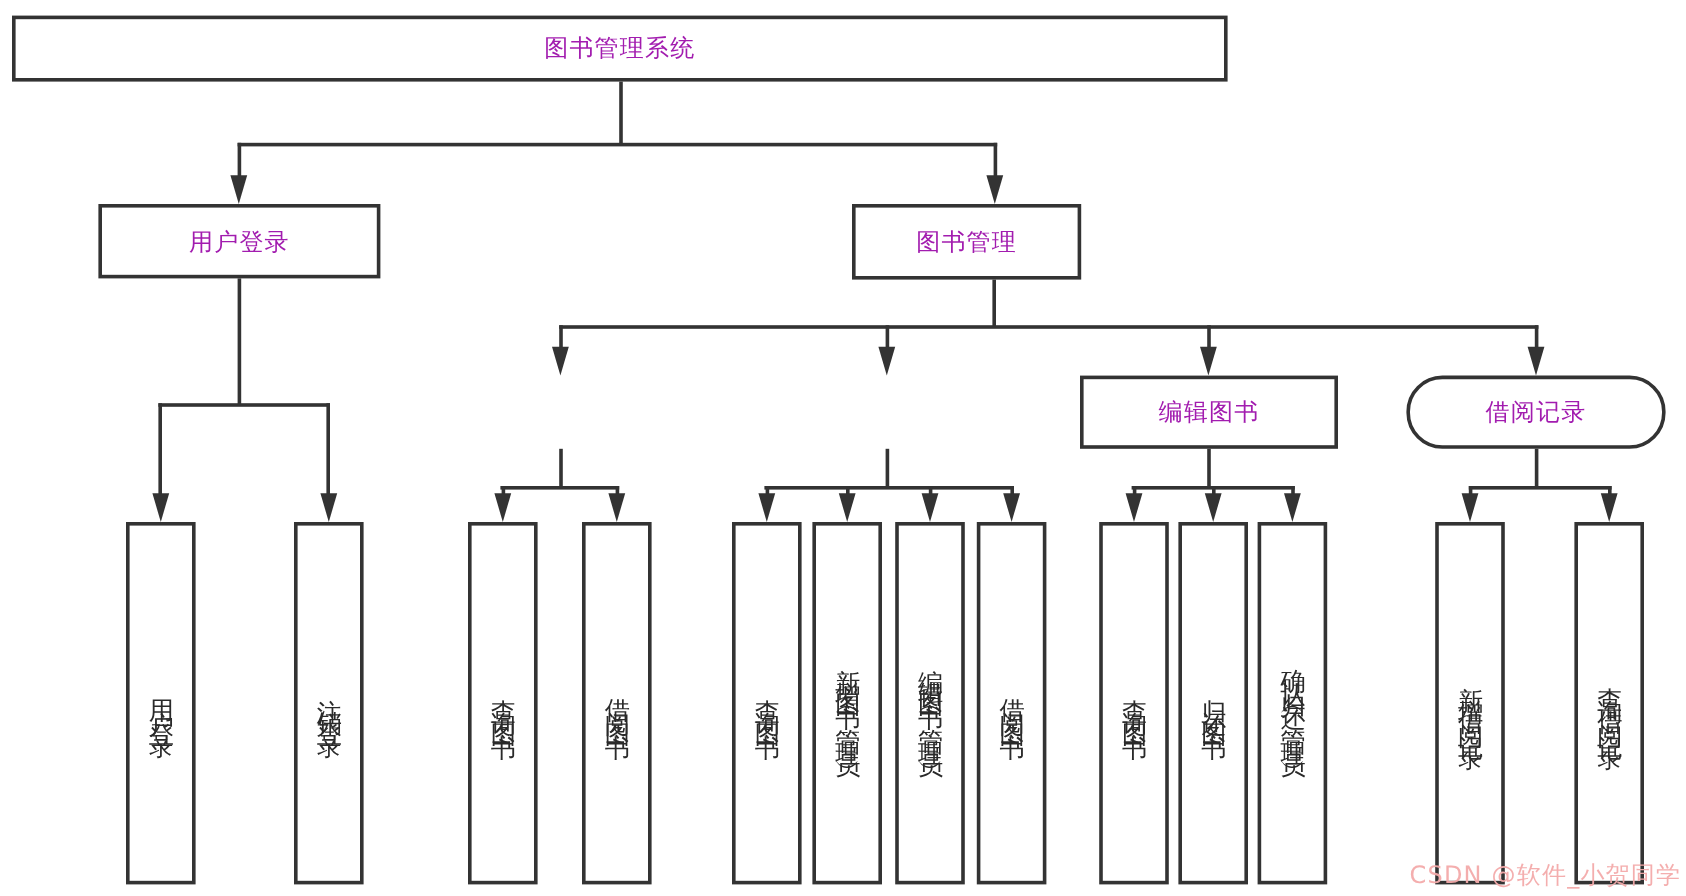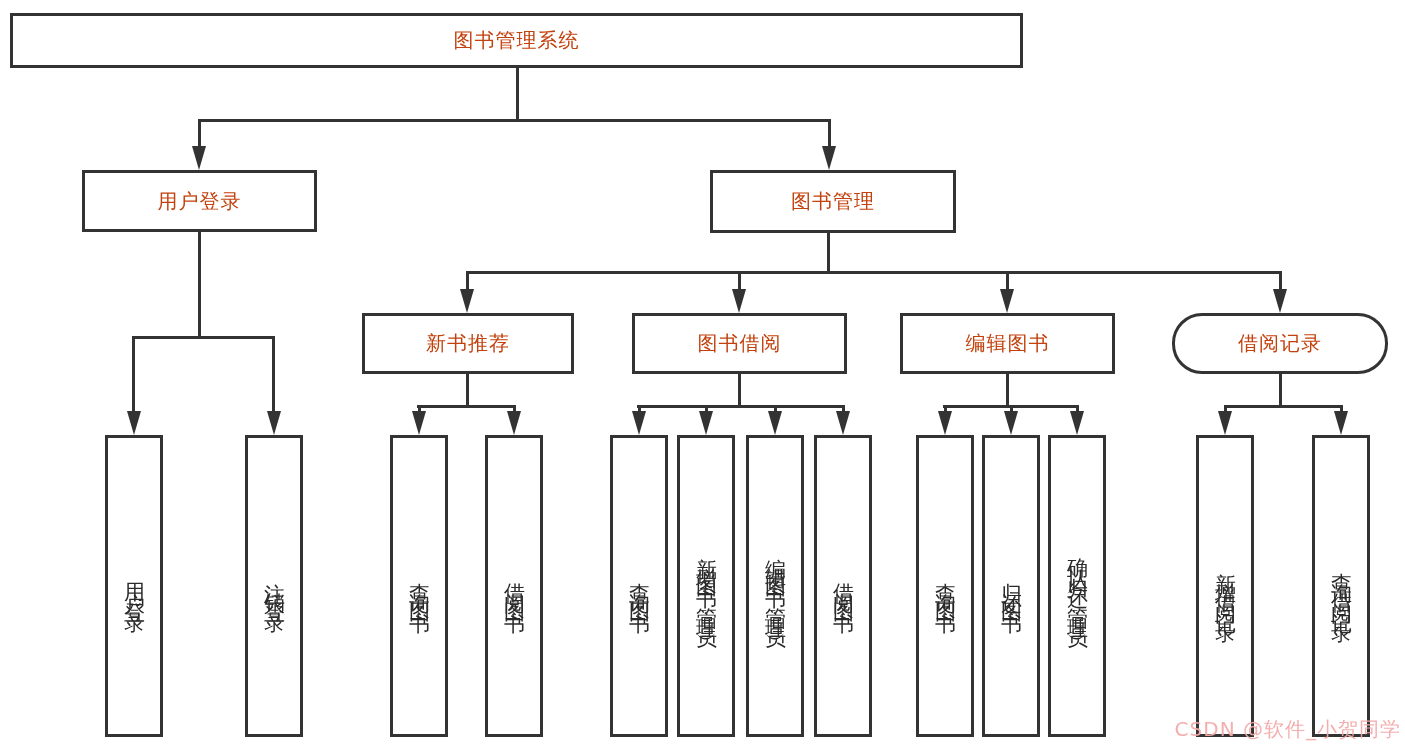--- a/index.html
+++ b/index.html
@@ -9,21 +9,21 @@
     background:#ffffff;
     font-family:"DejaVu Sans","Liberation Sans",sans-serif;
     overflow:hidden;
   }
   .box{
     position:absolute;
     box-sizing:border-box;
     background:#ffffff;
     border:3px solid #333333;
     display:flex;align-items:center;justify-content:center;
-    color:#c2410c;
+    color:#a21caf;
     font-size:20px;
     letter-spacing:1px;
   }
   .leaf{
     position:absolute;
     box-sizing:border-box;
     background:#ffffff;
     border:3px solid #333333;
     width:58px;height:302px;top:435px;
     display:flex;align-items:center;justify-content:center;
@@ -65,21 +65,21 @@
   <div class="vl" style="left:516px;top:68px;height:53px;"></div>
   <div class="hl" style="left:198px;top:119px;width:633px;"></div>
   <div class="vl" style="left:198px;top:119px;height:29px;"></div>
   <div class="arrow" style="left:192px;top:146px;"></div>
   <div class="vl" style="left:828px;top:119px;height:29px;"></div>
   <div class="arrow" style="left:822px;top:146px;"></div>
 
   <div class="box" style="left:82px;top:170px;width:235px;height:62px;">
     <span>用户登录</span>
   </div>
-  <div class="box" style="left:710px;top:170px;width:246px;height:63px;">
+  <div class="box" style="left:710px;top:170px;width:191px;height:63px;">
     <span>图书管理</span>
   </div>
 
   <div class="vl" style="left:198px;top:232px;height:106px;"></div>
   <div class="hl" style="left:132px;top:336px;width:143px;"></div>
   <div class="vl" style="left:132px;top:336px;height:79px;"></div>
   <div class="arrow" style="left:127px;top:411px;"></div>
   <div class="vl" style="left:272px;top:336px;height:79px;"></div>
   <div class="arrow" style="left:267px;top:411px;"></div>
 
@@ -87,26 +87,20 @@
   <div class="hl" style="left:466px;top:271px;width:816px;"></div>
   <div class="vl" style="left:466px;top:271px;height:22px;"></div>
   <div class="arrow" style="left:460px;top:289px;"></div>
   <div class="vl" style="left:738px;top:271px;height:22px;"></div>
   <div class="arrow" style="left:732px;top:289px;"></div>
   <div class="vl" style="left:1006px;top:271px;height:22px;"></div>
   <div class="arrow" style="left:1000px;top:289px;"></div>
   <div class="vl" style="left:1279px;top:271px;height:22px;"></div>
   <div class="arrow" style="left:1273px;top:289px;"></div>
 
-  <div class="box" style="left:362px;top:313px;width:212px;height:61px;">
-    <span>新书推荐</span>
-  </div>
-  <div class="box" style="left:632px;top:313px;width:215px;height:61px;">
-    <span>图书借阅</span>
-  </div>
   <div class="box" style="left:900px;top:313px;width:215px;height:61px;">
     <span>编辑图书</span>
   </div>
   <div class="box" style="left:1172px;top:313px;width:216px;height:61px;border-radius:30px;">
     <span>借阅记录</span>
   </div>
 
   <div class="vl" style="left:466px;top:374px;height:33px;"></div>
   <div class="hl" style="left:417px;top:405px;width:99px;"></div>
   <div class="vl" style="left:418px;top:405px;height:10px;"></div>

